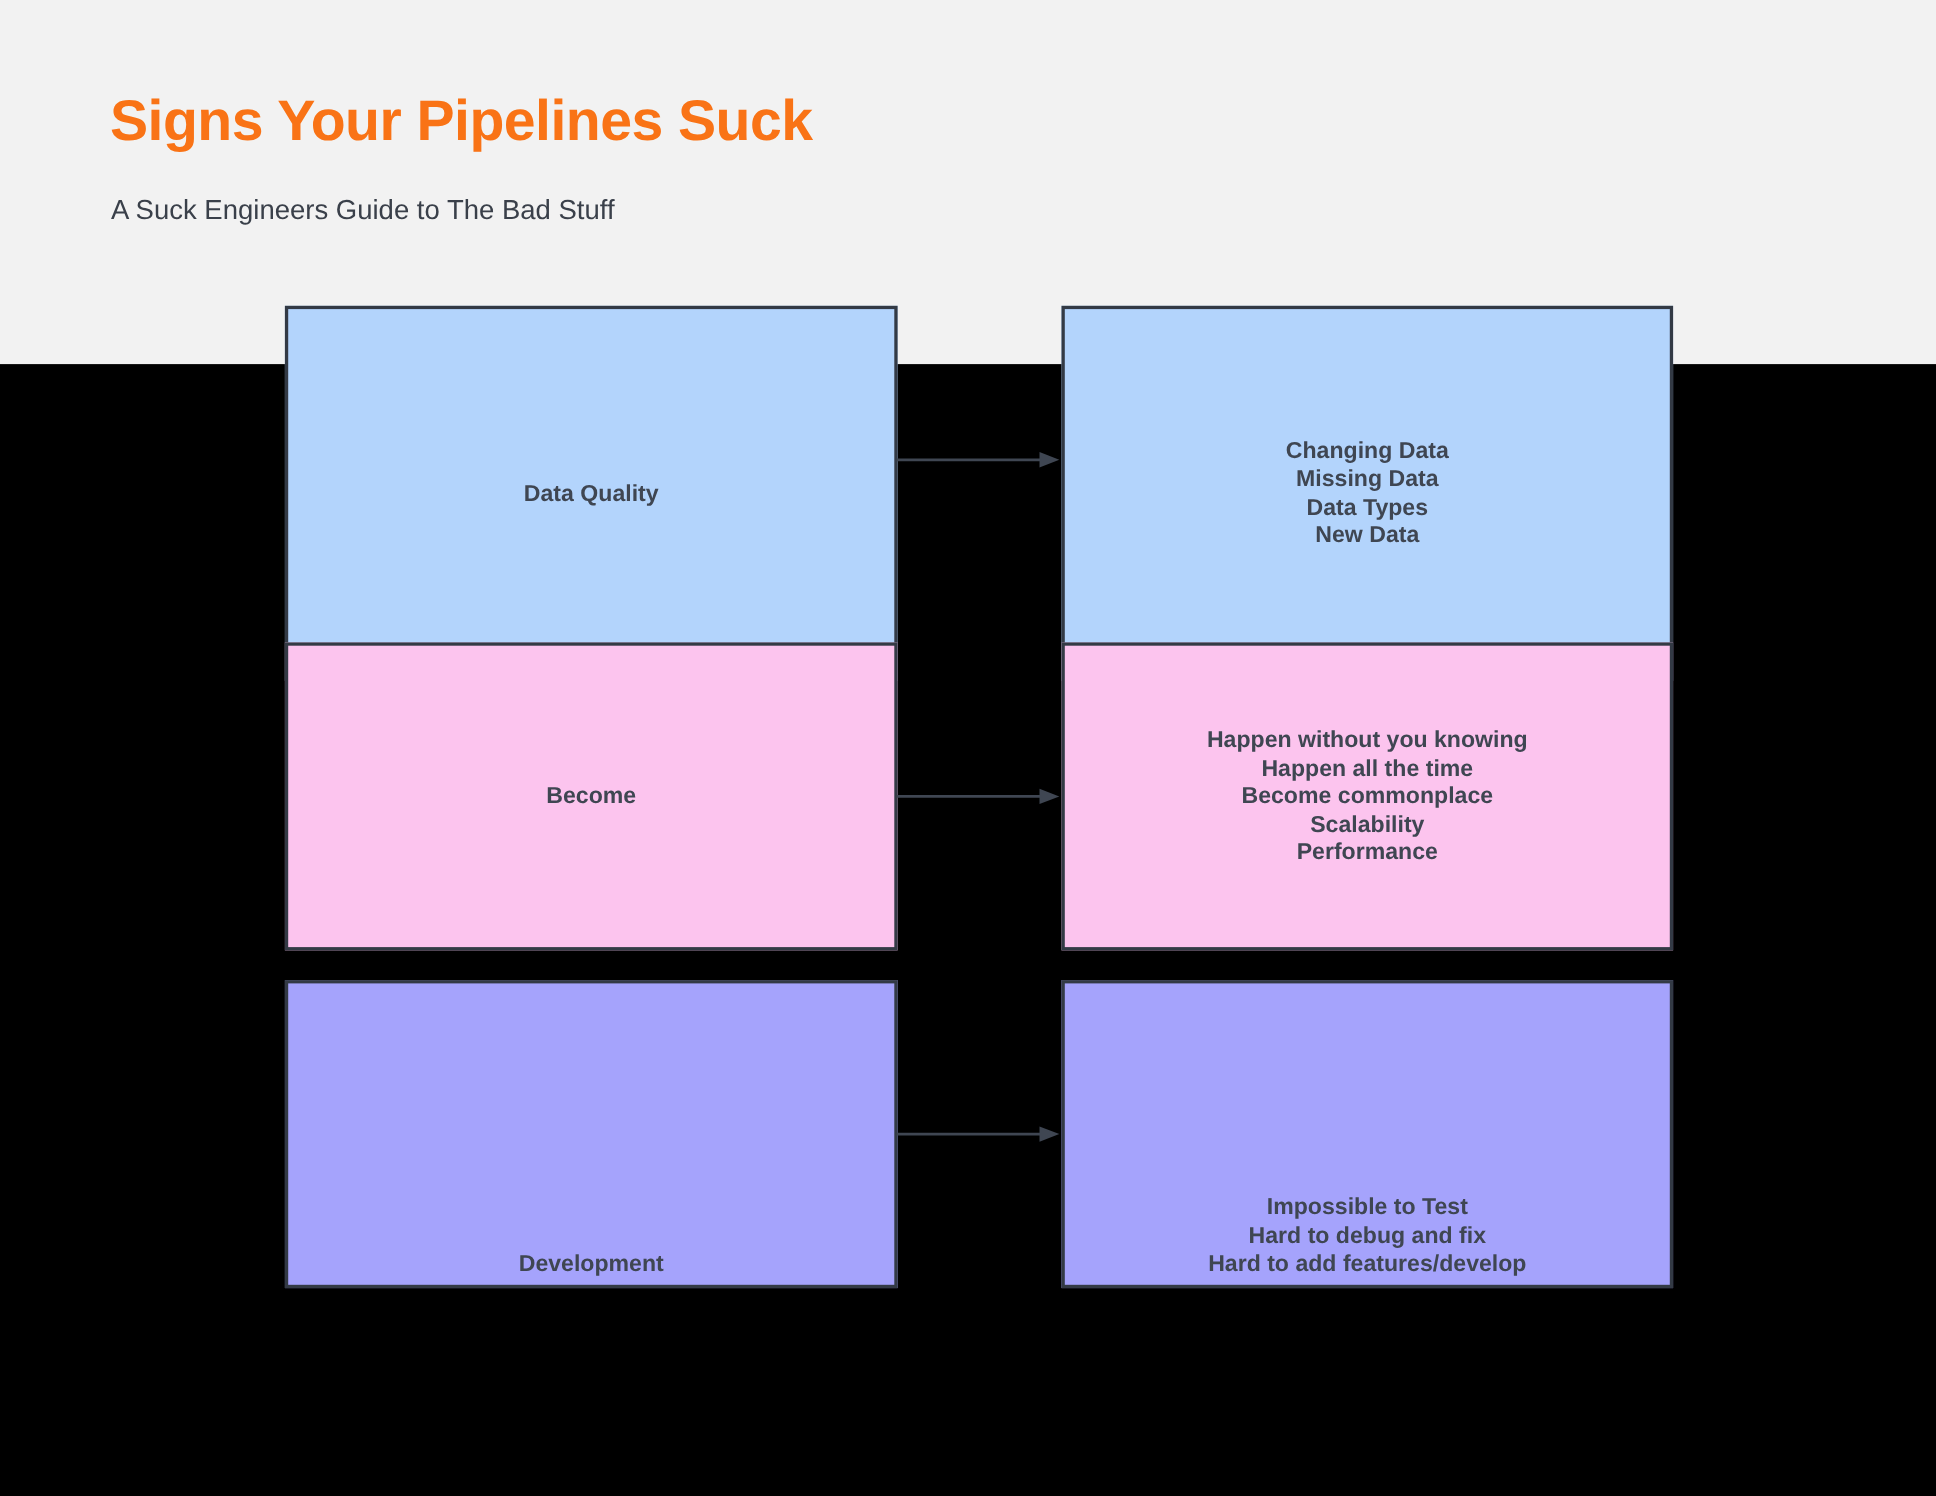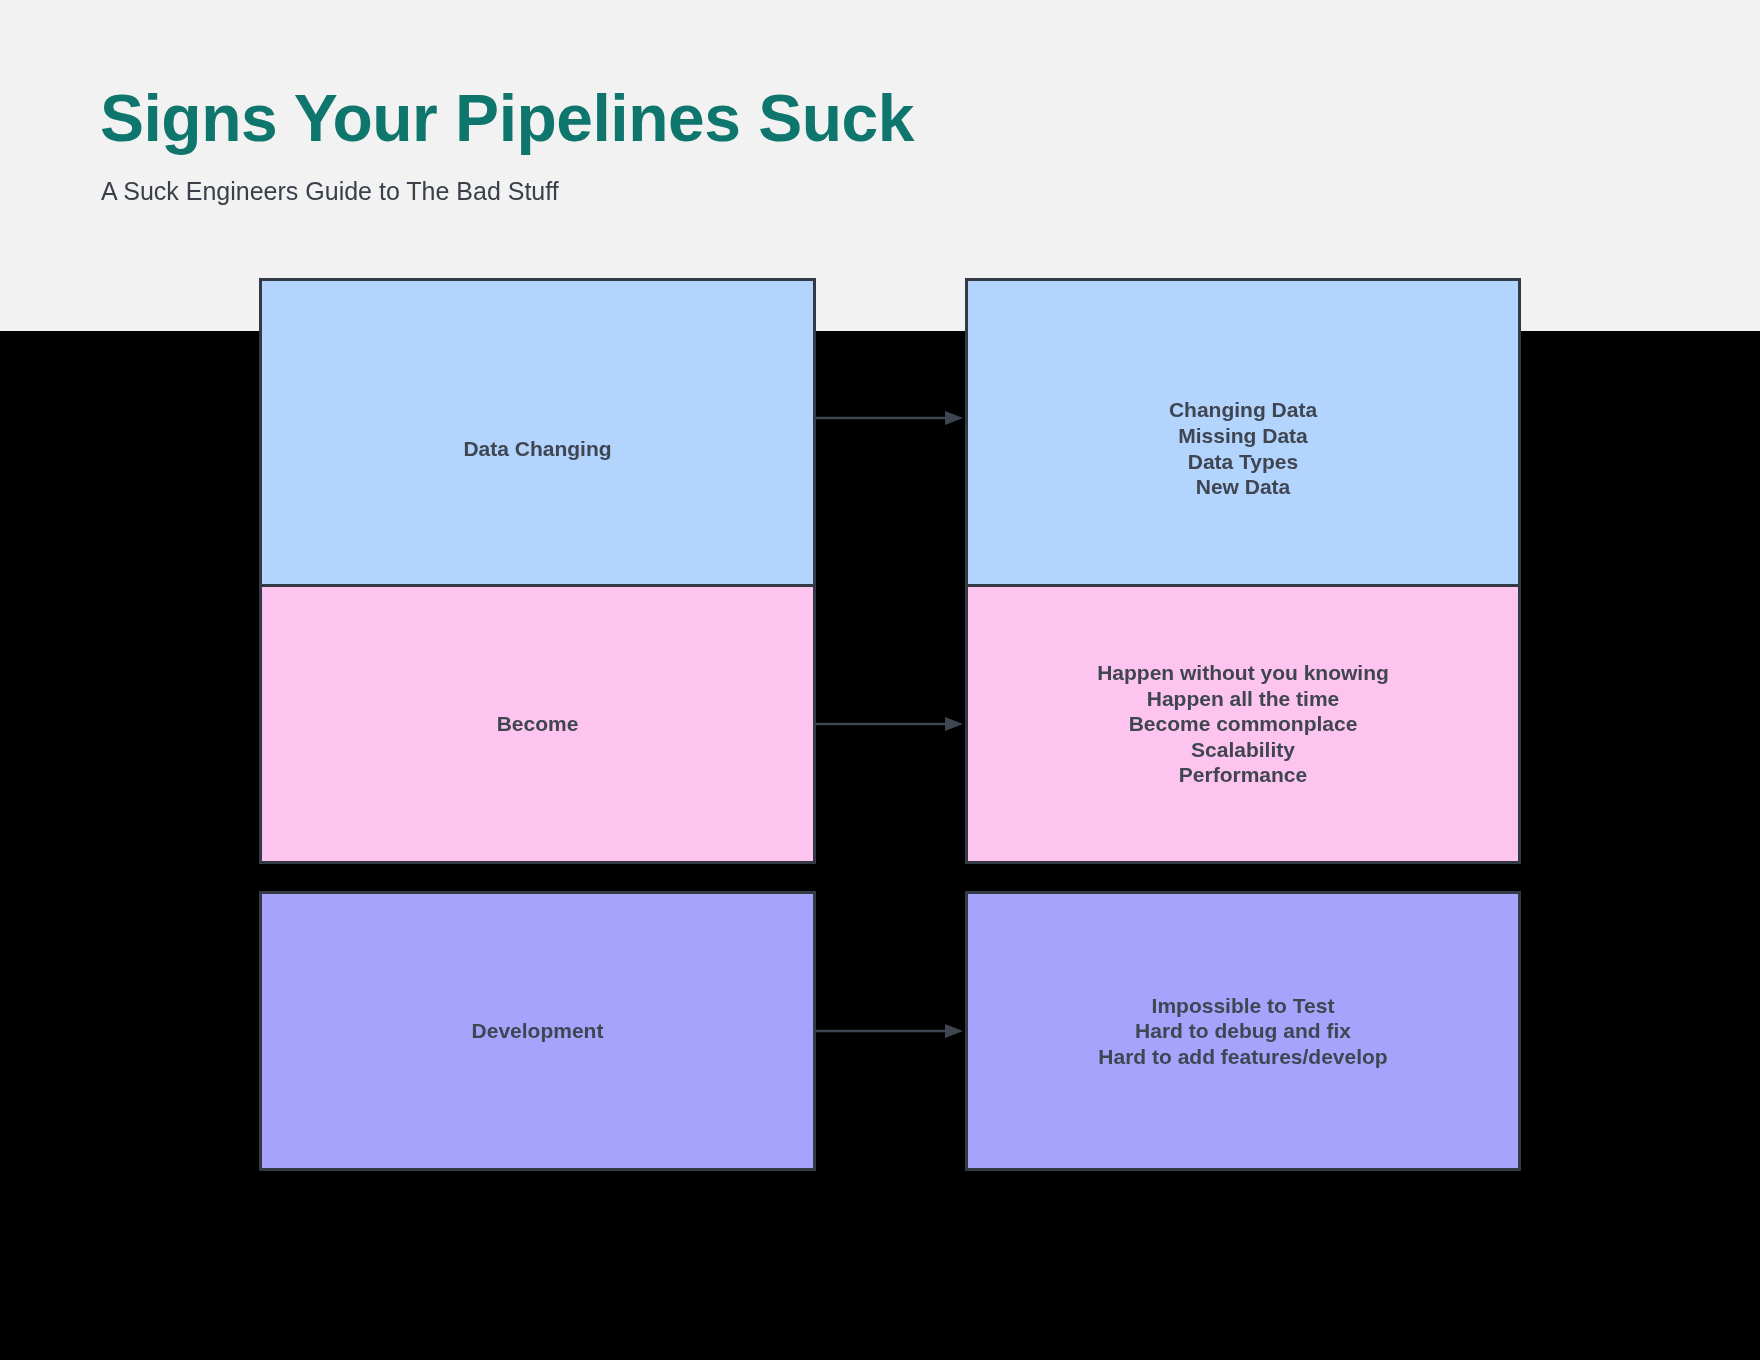--- a/index.html
+++ b/index.html
@@ -20,23 +20,23 @@
     position: absolute;
     left: 0; top: 0;
     width: 1760px;
     height: 331px;
     background: #F2F2F2;
   }
   .page-title {
     position: absolute;
     left: 100px;
     top: 82px;
-    font-size: 66px;
+    font-size: 52px;
     font-weight: bold;
-    color: #0f766e;
+    color: #f97316;
     letter-spacing: -0.5px;
     line-height: 1.1;
     white-space: nowrap;
   }
   .page-subtitle {
     position: absolute;
     left: 101px;
     top: 176px;
     font-size: 25px;
     font-weight: normal;
@@ -71,21 +71,21 @@
   .col-left  { left: 259px; width: 557px; }
   .col-right { left: 965px; width: 556px; }
 
   
   .row-1 { top: 278px; height: 341px; }
   .row-2 { top: 584px; height: 280px; }
   .row-3 { top: 891px; height: 280px; }
 
   .fill-blue   { background: #B3D4FC; }
   .fill-pink   { background: #FCC4EE; }
-  .fill-purple { background: #A5A3FC; }
+  .fill-purple { background: #A5A3FC; align-items: flex-end; }
 
   .edge {
     position: absolute;
     height: 24px;
     width: 150px;
     left: 815px;
   }
   .edge-1 { top: 406px; }
   .edge-2 { top: 712px; }
   .edge-3 { top: 1019px; }
@@ -98,21 +98,21 @@
 
   <div class="header-band"></div>
 
   <div class="page-title">Signs Your Pipelines Suck</div>
 
   <div class="page-subtitle">A Suck Engineers Guide to The Bad Stuff</div>
 
   <div class="diagram">
 
     <div class="node col-left row-1 fill-blue">
-      <span class="node-text">Data Changing</span>
+      <span class="node-text">Data Quality</span>
     </div>
 
     <div class="edge edge-1">
       <svg viewBox="0 0 150 24" xmlns="http://www.w3.org/2000/svg" aria-hidden="true">
         <line x1="0" y1="12" x2="134" y2="12" stroke="#3F4652" stroke-width="2.5"></line>
         <polygon points="148,12 130,5 130,19" fill="#3F4652"></polygon>
       </svg>
     </div>
 
     <div class="node col-right row-1 fill-blue">

